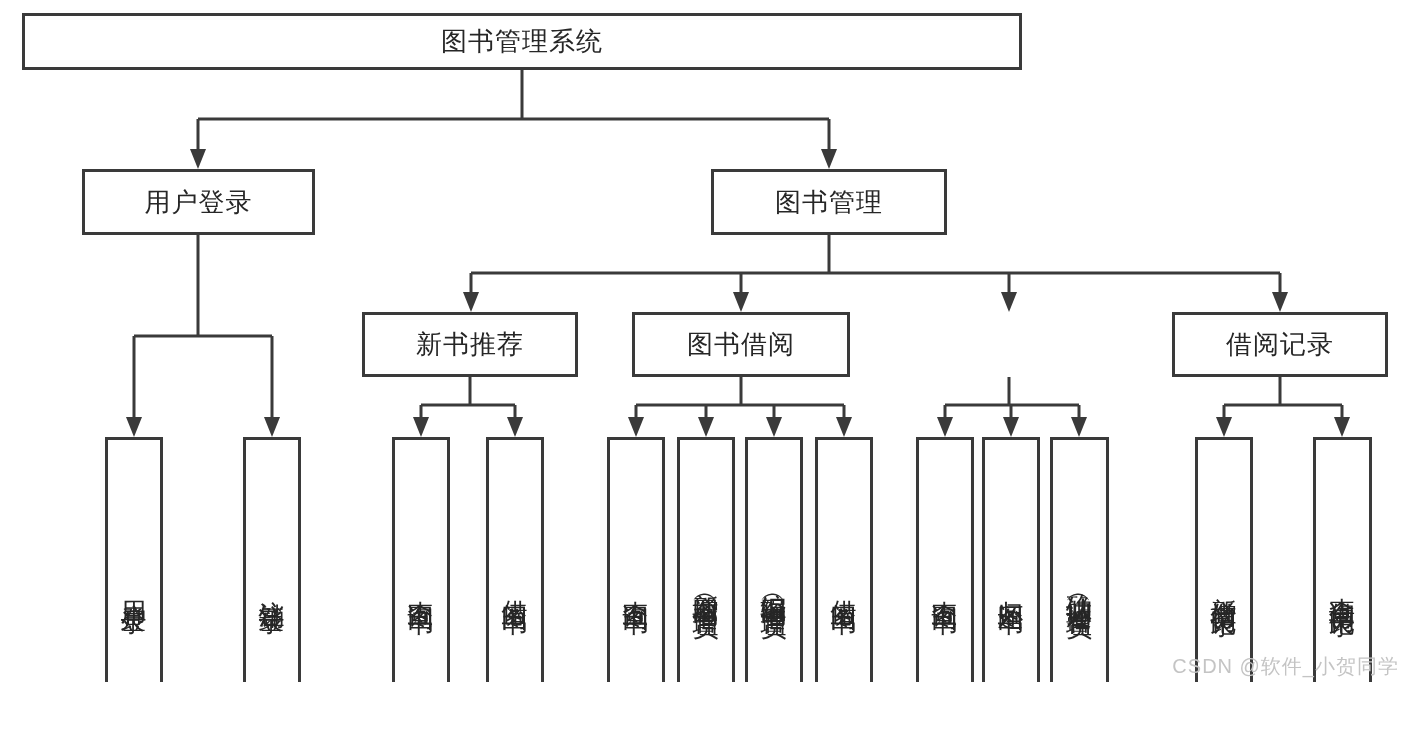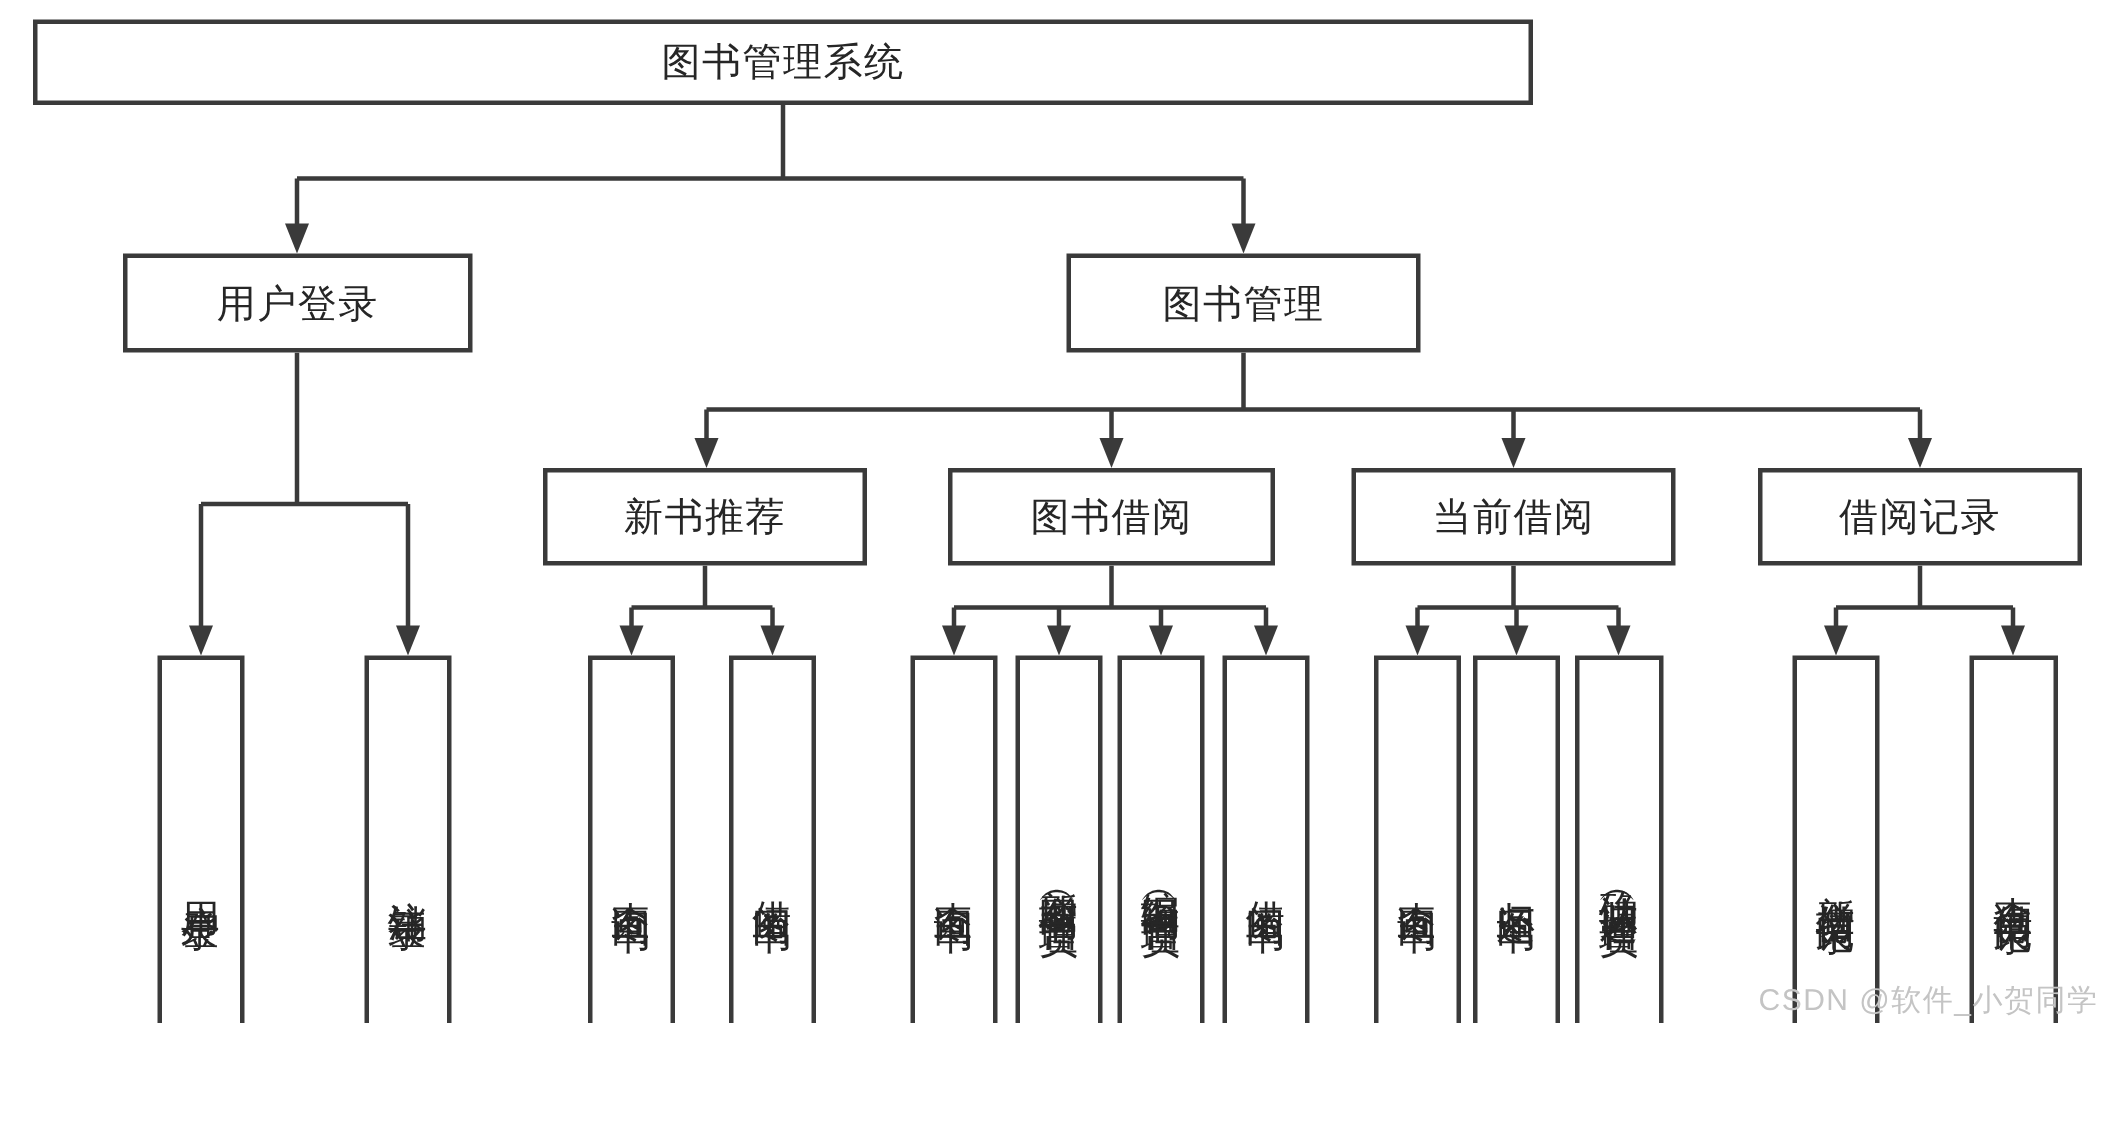--- a/index.html
+++ b/index.html
@@ -94,21 +94,20 @@
     </g>
   </svg>
 
   <div class="node h" style="left:22px; top:13px; width:1000px; height:57px;">图书管理系统</div>
 
   <div class="node h" style="left:82px; top:169px; width:233px; height:66px;">用户登录</div>
   <div class="node h" style="left:362px; top:312px; width:216px; height:65px;">新书推荐</div>
 
   <div class="node h" style="left:711px; top:169px; width:236px; height:66px;">图书管理</div>
   <div class="node h" style="left:632px; top:312px; width:218px; height:65px;">图书借阅</div>
-  <div class="node h" style="left:901px; top:312px; width:216px; height:65px;">当前借阅</div>
   <div class="node h" style="left:1172px; top:312px; width:216px; height:65px;">借阅记录</div>
 
   <div class="node v" style="left:105px; top:437px; width:58px; height:298px;">
     <span>用户登录</span>
   </div>
   <div class="node v" style="left:243px; top:437px; width:58px; height:298px;">
     <span>注销登录</span>
   </div>
 
   <div class="node v" style="left:392px; top:437px; width:58px; height:298px;">

